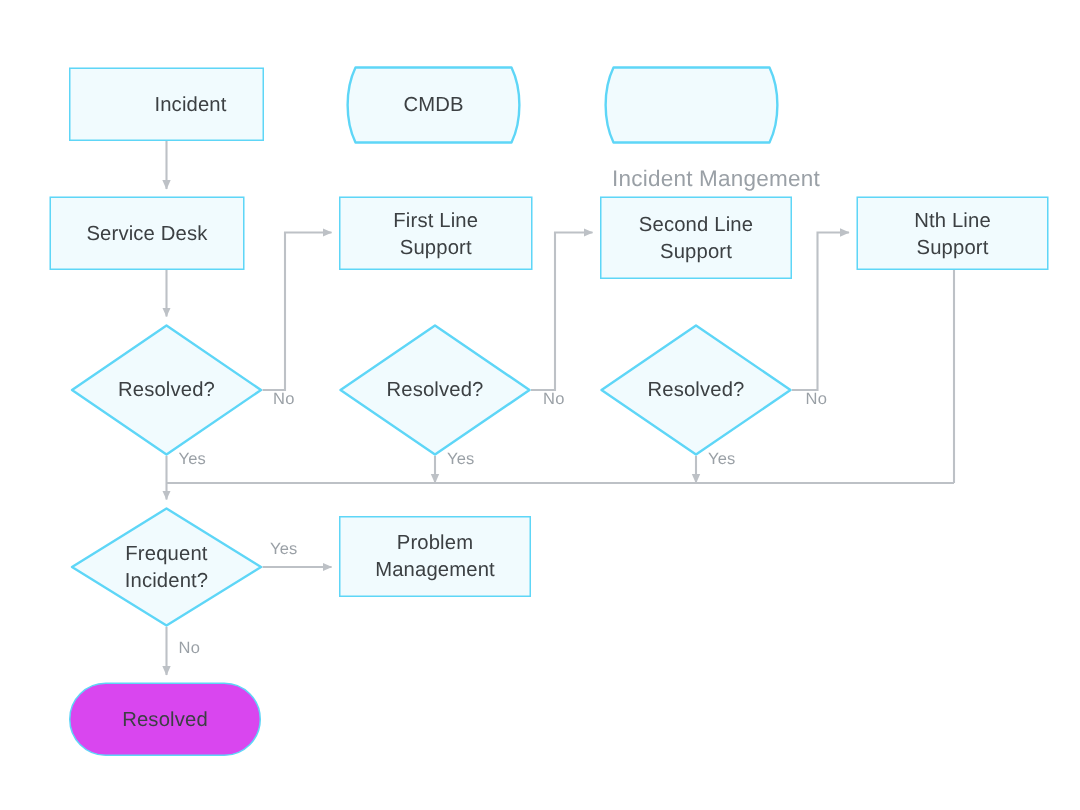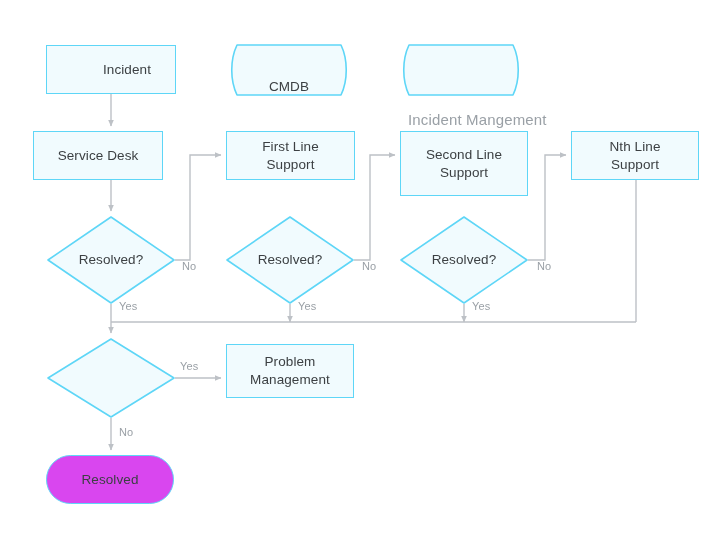--- a/index.html
+++ b/index.html
@@ -107,39 +107,39 @@
         <path d="M 111 322 L 111 333" fill="none" stroke="#bdc1c6" stroke-width="1.4" stroke-linecap="butt" stroke-linejoin="miter" marker-end="url(#arrowhead)"></path>
         <path d="M 175 378 L 221 378" fill="none" stroke="#bdc1c6" stroke-width="1.4" stroke-linecap="butt" stroke-linejoin="miter" marker-end="url(#arrowhead)"></path>
         <path d="M 111 418 L 111 450" fill="none" stroke="#bdc1c6" stroke-width="1.4" stroke-linecap="butt" stroke-linejoin="miter" marker-end="url(#arrowhead)"></path>
       </g>
   </svg>
 
   <div id="nodes-layer">
       <div class="node rect" style="left: 46px; top: 45px; width: 130px; height: 49px; padding-left: 32px;">
         <span class="label">Incident</span>
       </div>
-      <div class="node data" style="left: 224px; top: 44px; width: 130px; height: 52px; align-items: flex-end;">
+      <div class="node data" style="left: 224px; top: 44px; width: 130px; height: 52px;">
         <svg class="shape-svg" viewBox="0 0 130 52" preserveAspectRatio="none">
           <path d="M 13 1 L 117 1 C 124 15.6, 124 36.4, 117 51 L 13 51 C 6 36.4, 6 15.6, 13 1 Z" fill="#f1fbfe" stroke="#5ed6f7" stroke-width="1.6" stroke-linejoin="round"></path>
         </svg>
         <span class="label">CMDB</span>
       </div>
       <div class="node data" style="left: 396px; top: 44px; width: 130px; height: 52px;">
         <svg class="shape-svg" viewBox="0 0 130 52" preserveAspectRatio="none">
           <path d="M 13 1 L 117 1 C 124 15.6, 124 36.4, 117 51 L 13 51 C 6 36.4, 6 15.6, 13 1 Z" fill="#f1fbfe" stroke="#5ed6f7" stroke-width="1.6" stroke-linejoin="round"></path>
         </svg>
       </div>
       <div class="node rect" style="left: 33px; top: 131px; width: 130px; height: 49px;">
         <span class="label">Service Desk</span>
       </div>
       <div class="node rect" style="left: 226px; top: 131px; width: 129px; height: 49px;">
         <span class="label">First Line
 Support</span>
       </div>
-      <div class="node rect" style="left: 400px; top: 131px; width: 128px; height: 65px;">
+      <div class="node rect" style="left: 400px; top: 131px; width: 128px; height: 55px;">
         <span class="label">Second Line
 Support</span>
       </div>
       <div class="node rect" style="left: 571px; top: 131px; width: 128px; height: 49px;">
         <span class="label">Nth Line
 Support</span>
       </div>
       <div class="node diamond" style="left: 47px; top: 216px; width: 128px; height: 88px;">
         <svg class="shape-svg" viewBox="0 0 128 88" preserveAspectRatio="none">
           <path d="M 64 1 L 127 44 L 64 87 L 1 44 Z" fill="#f1fbfe" stroke="#5ed6f7" stroke-width="1.6" stroke-linejoin="round"></path>
@@ -155,20 +155,22 @@
       <div class="node diamond" style="left: 400px; top: 216px; width: 128px; height: 88px;">
         <svg class="shape-svg" viewBox="0 0 128 88" preserveAspectRatio="none">
           <path d="M 64 1 L 127 44 L 64 87 L 1 44 Z" fill="#f1fbfe" stroke="#5ed6f7" stroke-width="1.6" stroke-linejoin="round"></path>
         </svg>
         <span class="label">Resolved?</span>
       </div>
       <div class="node diamond" style="left: 47px; top: 338px; width: 128px; height: 80px;">
         <svg class="shape-svg" viewBox="0 0 128 80" preserveAspectRatio="none">
           <path d="M 64 1 L 127 40 L 64 79 L 1 40 Z" fill="#f1fbfe" stroke="#5ed6f7" stroke-width="1.6" stroke-linejoin="round"></path>
         </svg>
+        <span class="label">Frequent
+Incident?</span>
       </div>
       <div class="node rect" style="left: 226px; top: 344px; width: 128px; height: 54px;">
         <span class="label">Problem
 Management</span>
       </div>
       <div class="node pill" style="left: 46px; top: 455px; width: 128px; height: 49px;">
         <span class="label">Resolved</span>
       </div>
     </div>
   <div id="labels-layer">

